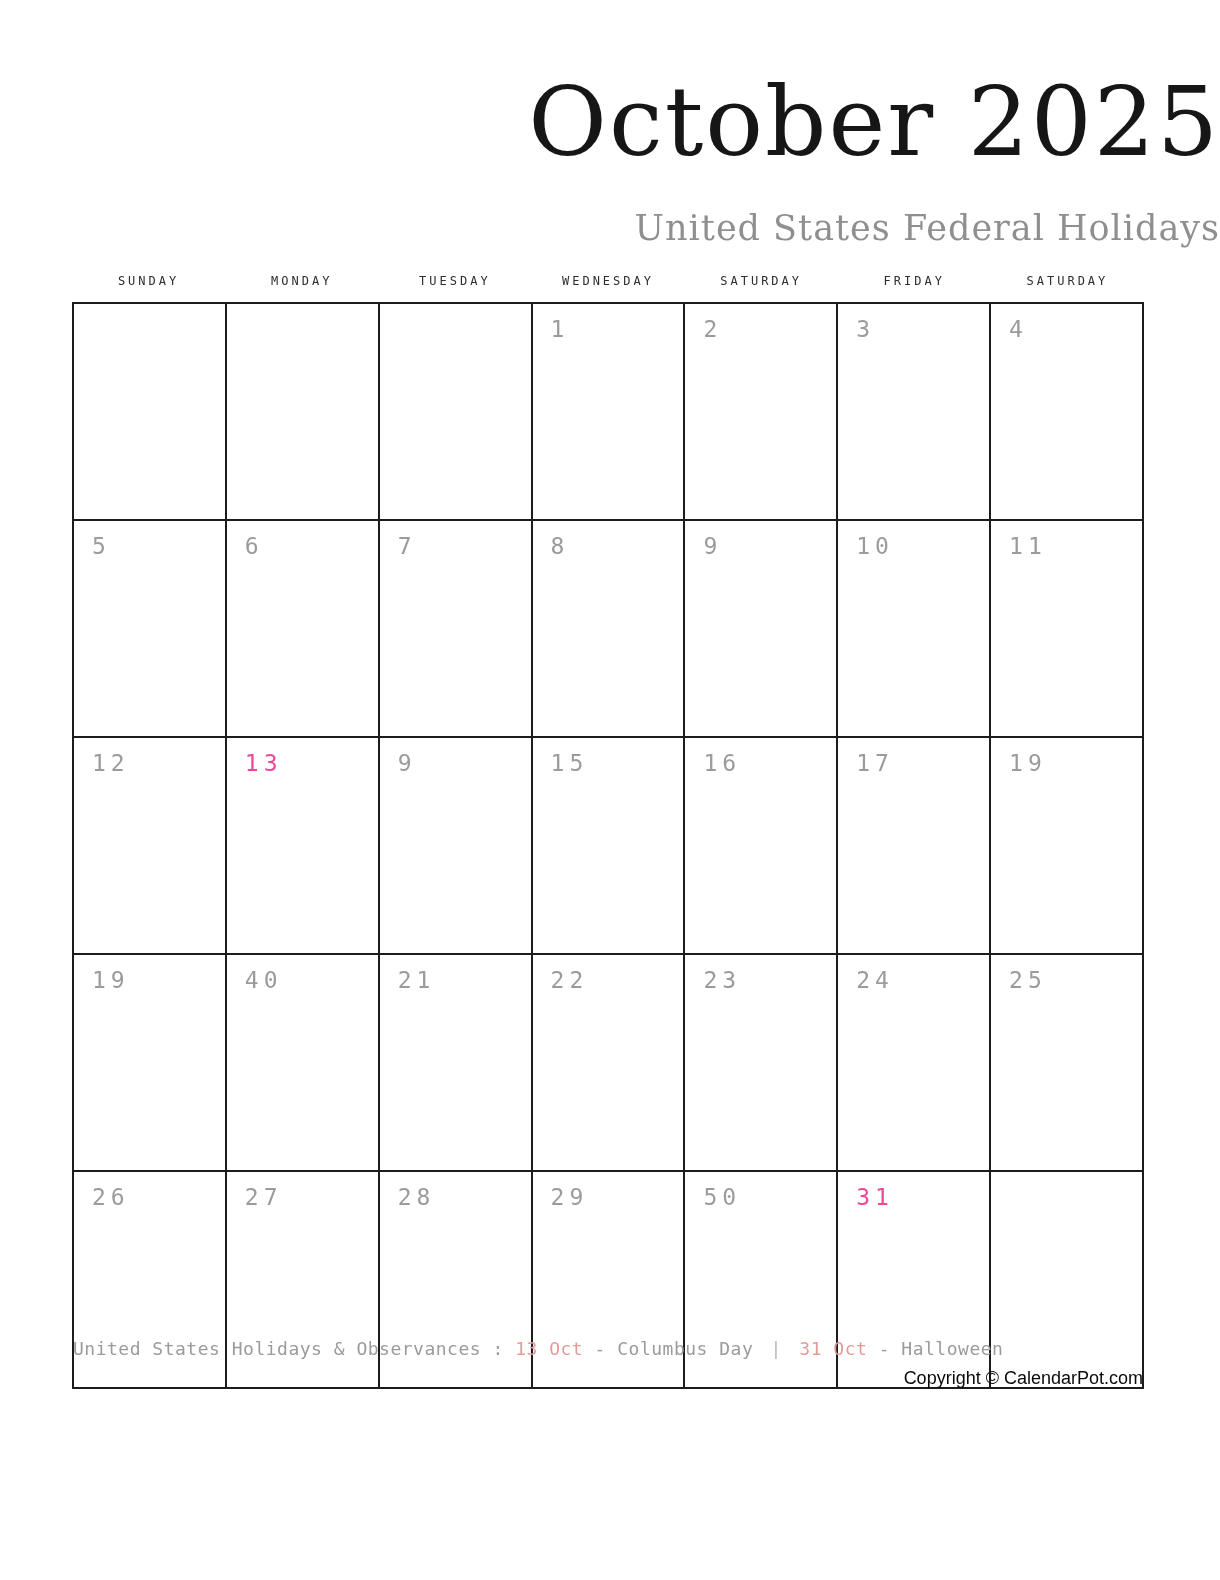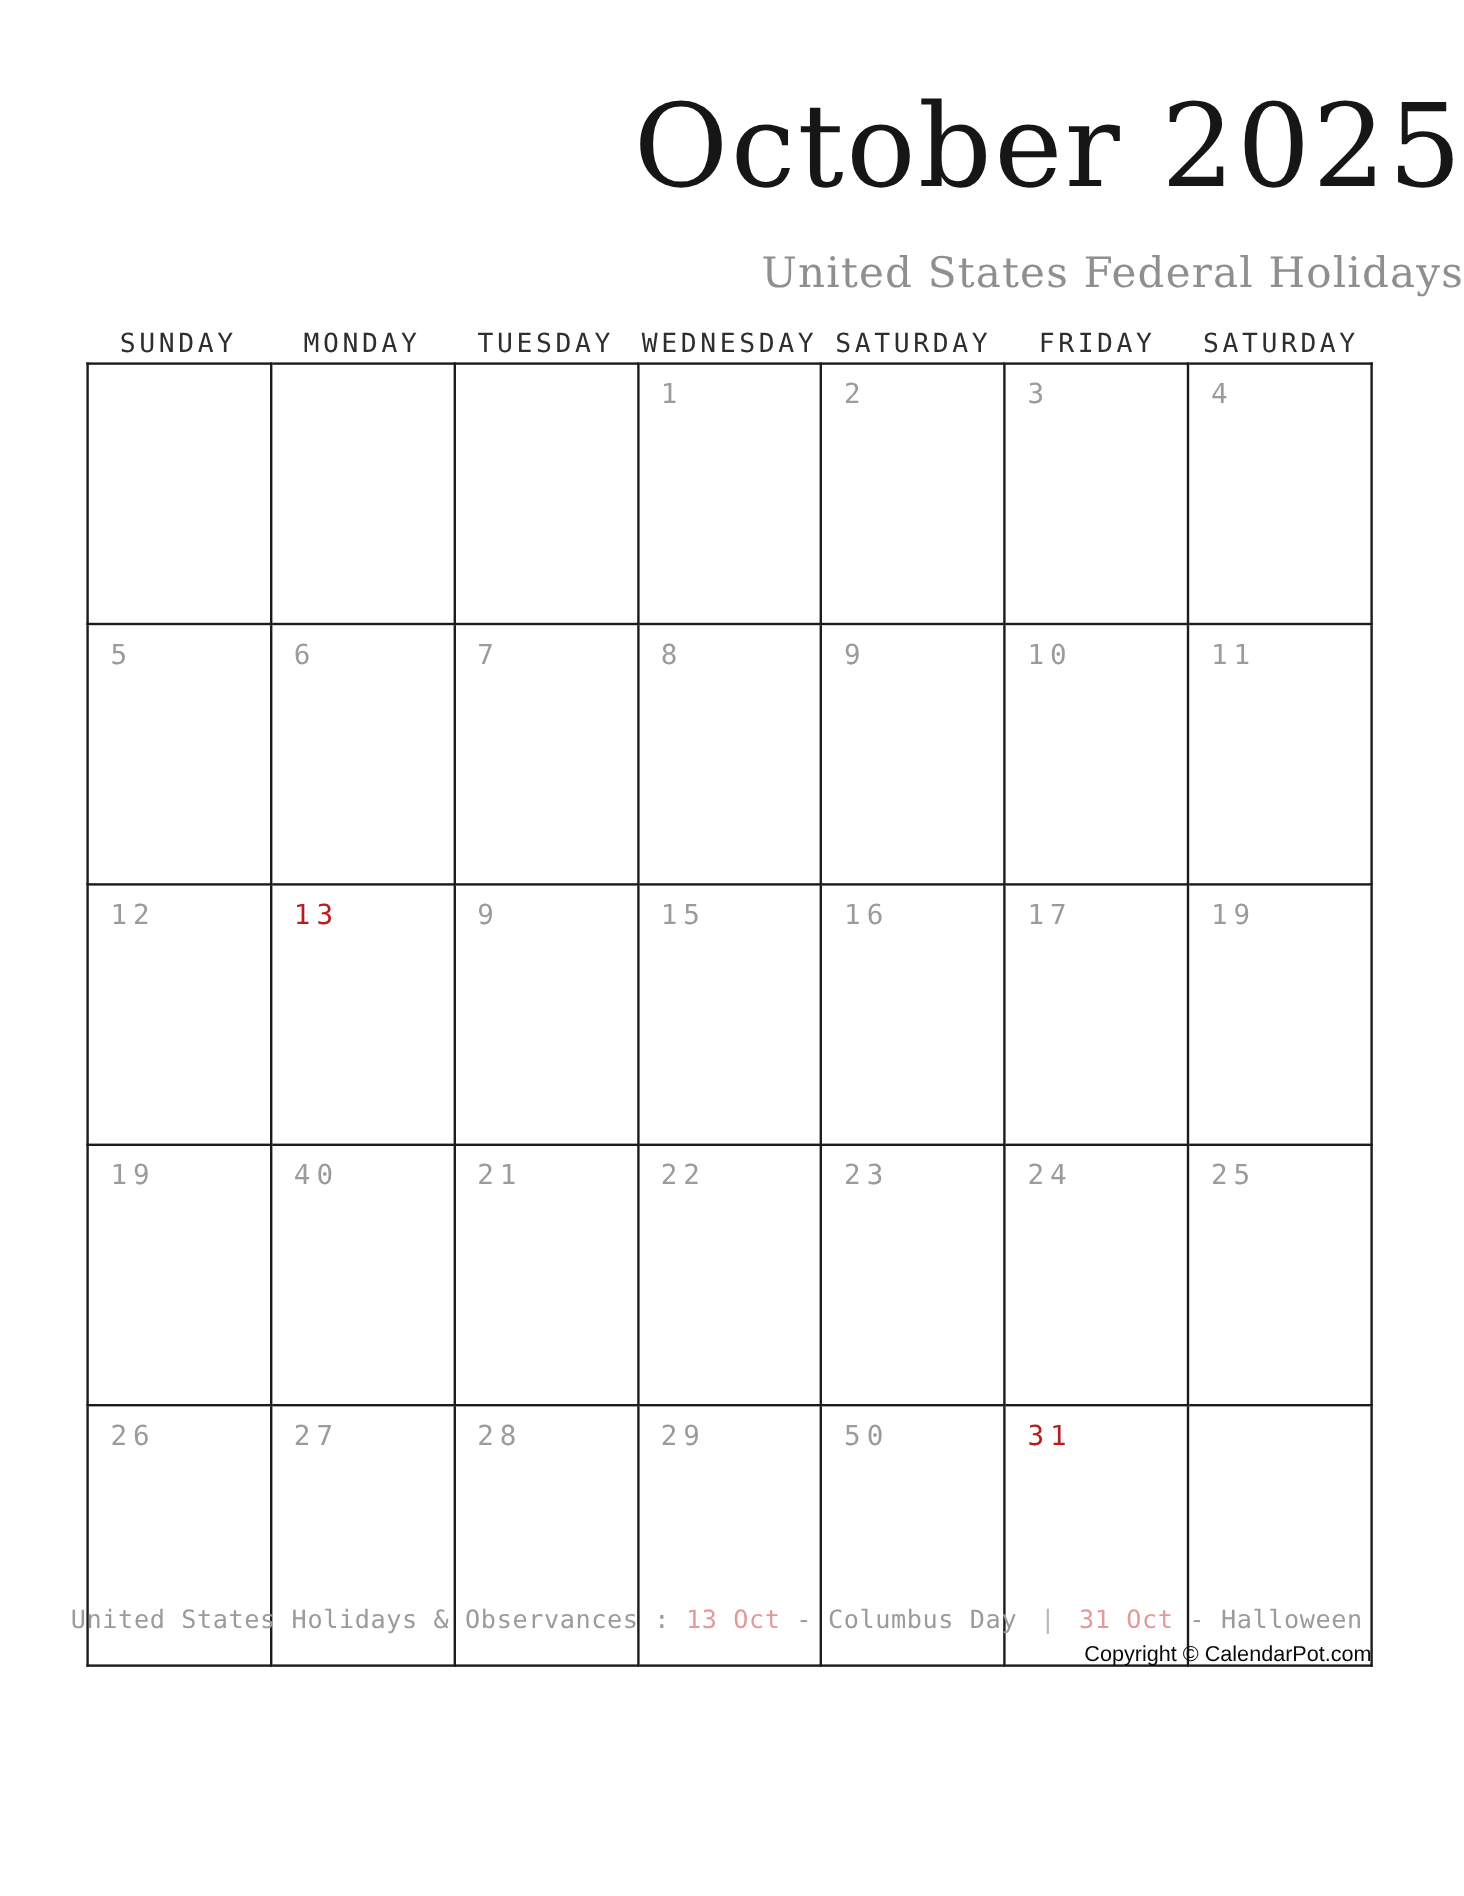--- a/index.html
+++ b/index.html
@@ -38,21 +38,21 @@
   .weekday-row {
     position: absolute;
     left: 72px;
     top: 274px;
     width: 1072px;
     display: flex;
   }
   .weekday-row .wd {
     flex: 1;
     text-align: center;
-    font-size: 22px;
+    font-size: 12px;
     letter-spacing: 3px;
     color: #2e2e2e;
   }
   table.calendar {
     position: absolute;
     left: 72px;
     top: 302px;
     width: 1072px;
     border-collapse: collapse;
     table-layout: fixed;
@@ -62,27 +62,27 @@
     height: 203px;
     vertical-align: top;
     padding: 12px 0 0 18px;
     background: #ffffff;
   }
   .daynum {
     font-size: 23px;
     letter-spacing: 5px;
     color: #9b9b9b;
   }
-  .daynum.holiday { color: #b91c1c; text-align: center; }
+  .daynum.holiday { color: #ec4899; text-align: center; }
   .footer-line {
     position: absolute;
-    left: 59px;
+    left: 73px;
     top: 1338px;
     width: 1100px;
-    font-size: 21px;
+    font-size: 18px;
     letter-spacing: 0.5px;
     color: #9b9b9b;
     white-space: nowrap;
   }
   .footer-line .red { color: #e59a9a; }
   .footer-line .sep { color: #b8b8b8; margin: 0 6px; }
   .copyright {
     position: absolute;
     right: 77px;
     top: 1368px;

